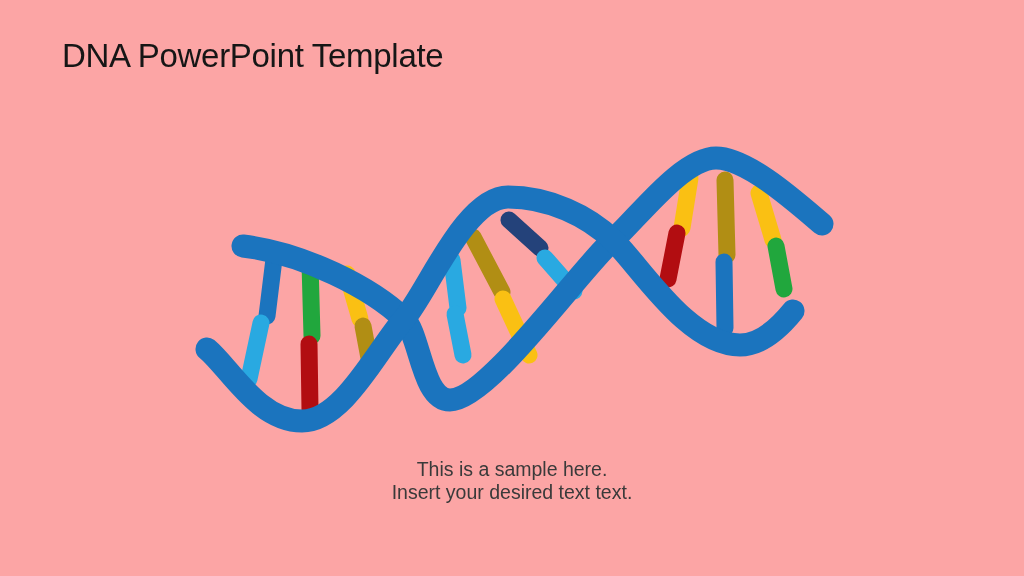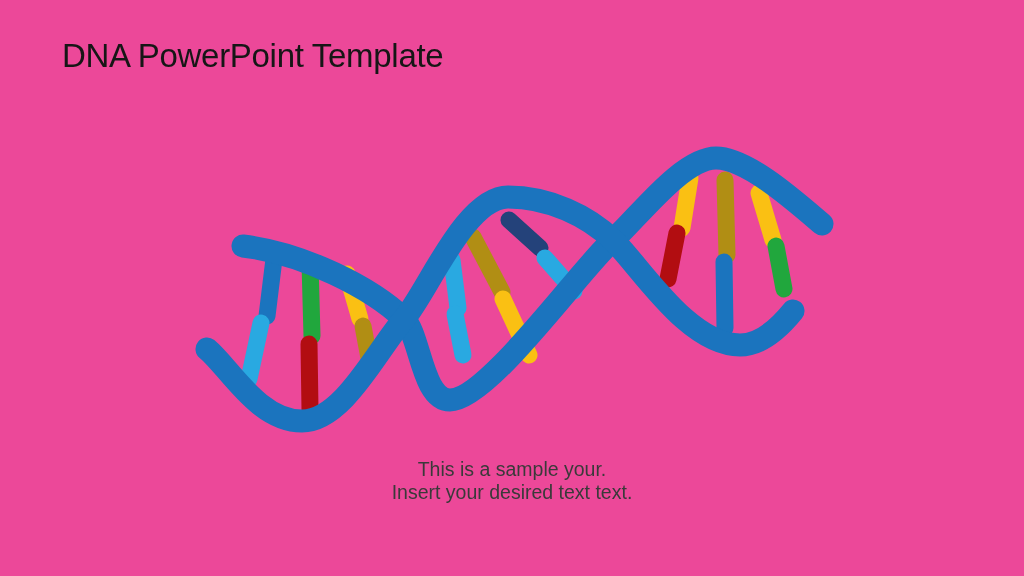--- a/index.html
+++ b/index.html
@@ -1,20 +1,20 @@
 <!DOCTYPE html>
 <html><head>
 <meta charset="utf-8">
 <style>
   html,body{margin:0;padding:0;}
   body{
     width:1024px;height:576px;overflow:hidden;background:#ffffff;
     font-family:"Liberation Sans",sans-serif;position:relative;
   }
-  .slide{position:absolute;inset:0;background:#ec4899;}
+  .slide{position:absolute;inset:0;background:#fca5a5;}
   .slide-title{
     position:absolute;left:62px;top:36px;
     font-size:33px;line-height:40px;font-weight:400;
     color:#161616;letter-spacing:-0.3px;white-space:nowrap;
   }
   .dna-svg{position:absolute;left:0;top:0;}
   .caption{
     position:absolute;left:0;top:458px;width:1024px;
     text-align:center;color:#3a3a3a;
     font-size:19.5px;line-height:23px;
@@ -59,17 +59,17 @@
     <path d="M 207 349
              C 229 367, 258 421, 302 421
              C 343 421, 377 350, 404 319
              C 427 293, 465 197, 508 197
              C 549 197, 588 216, 613 240
              C 640 266, 688 345, 740 345
              C 762 345, 780 327, 793 311" fill="none" stroke-width="23" stroke-linecap="round" stroke="#1B74BE"></path>
   </svg>
 
   <div class="caption">
-    <div>This is a sample your.</div>
+    <div>This is a sample here.</div>
     <div>Insert your desired text text.</div>
   </div>
 
 </div>
 
 </body></html>

